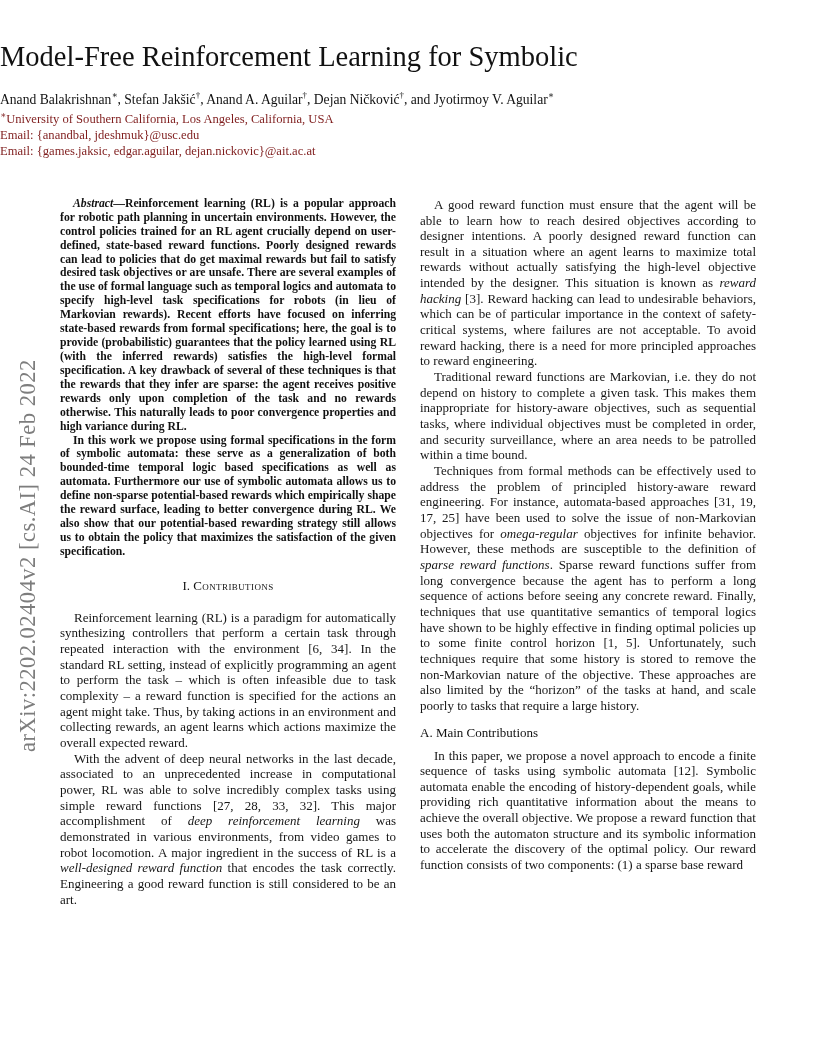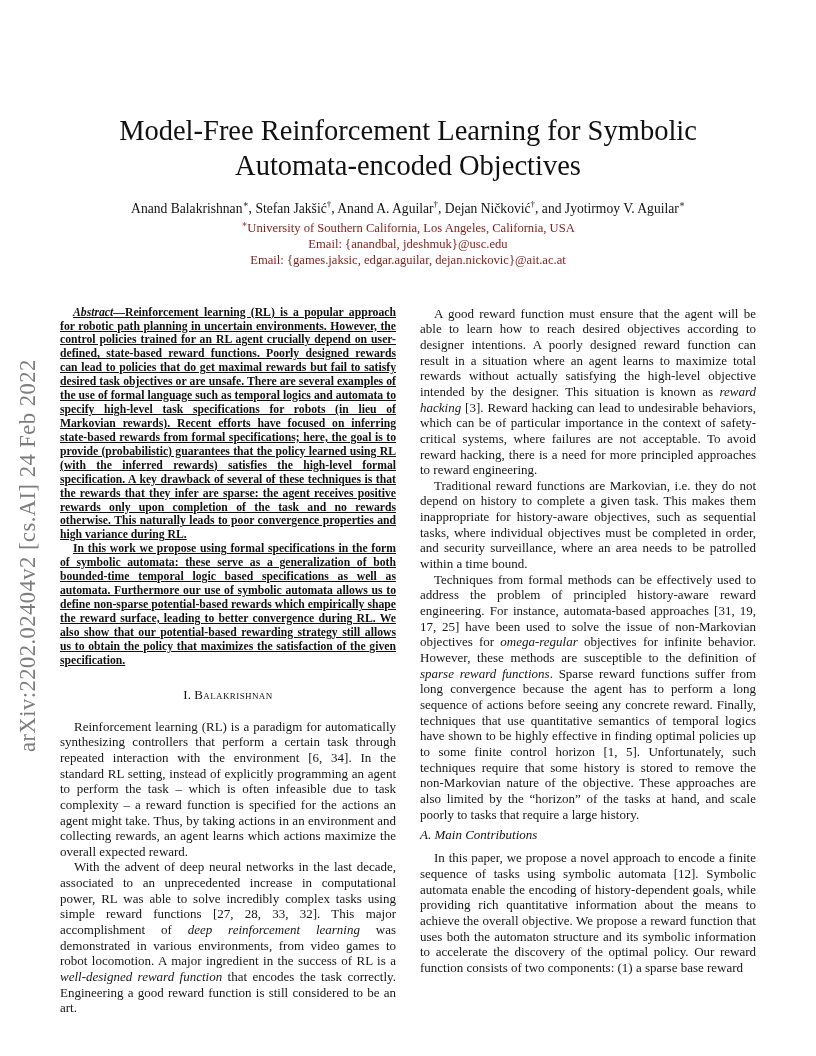--- a/index.html
+++ b/index.html
@@ -24,21 +24,21 @@
     display: flex;
     align-items: center;
     justify-content: center;
     writing-mode: vertical-rl;
     transform: rotate(180deg);
     font-size: 22.5px;
     letter-spacing: 0.5px;
     color: #7d7d7d;
     white-space: nowrap;
   }
-  .header { text-align: center; padding-top: 114px; }
+  .header { padding-top: 40px; }
   .title {
     font-size: 28.5px;
     font-weight: 400;
     line-height: 1.22;
     color: #111;
   }
   .authors {
     margin-top: 17px;
     font-size: 13.6px;
     color: #111;
@@ -56,77 +56,74 @@
     padding: 0 60px;
     margin-top: 37px;
   }
   .col { width: 336px; }
   .abstract {
     font-size: 11.7px;
     font-weight: 700;
     line-height: 1.19;
     text-align: justify;
     color: #111;
-    text-decoration: underline;
   }
   .abstract p { text-indent: 13px; }
   .abstract .abs-label { font-style: italic; }
   .body-par {
     font-size: 13px;
     line-height: 1.205;
     text-align: justify;
     text-indent: 14px;
     color: #161616;
   }
   .sec-heading {
     text-align: center;
     font-size: 13px;
     margin-top: 19px;
     margin-bottom: 16px;
     color: #111;
   }
   .sec-heading .sc { font-variant: small-caps; letter-spacing: 0.4px; }
   .subsec-heading {
-    font-style: italic;
     font-size: 13px;
-    margin-top: 5px;
+    margin-top: 11px;
     margin-bottom: 7px;
     color: #111;
   }
   i { font-style: italic; }
 </style>
 </head>
 <body>
 
 <div class="page">
 
   <div class="watermark">arXiv:2202.02404v2  [cs.AI]  24 Feb 2022</div>
 
   <div class="header">
     <div class="title">
       <div>Model-Free Reinforcement Learning for Symbolic</div>
-      <div>Automata-encoded Objectives</div>
     </div>
     <div class="authors"><span>Anand Balakrishnan</span><sup>∗</sup><span>, Stefan Jakšić</span><sup>†</sup><span>, Anand A. Aguilar</span><sup>†</sup><span>, Dejan Ničković</span><sup>†</sup><span>, and Jyotirmoy V. Aguilar</span><sup>∗</sup></div>
     <div class="affil">
       <div><sup>∗</sup><span>University of Southern California, Los Angeles, California, USA</span></div>
       <div>Email: {anandbal, jdeshmuk}@usc.edu</div>
       <div>Email: {games.jaksic, edgar.aguilar, dejan.nickovic}@ait.ac.at</div>
     </div>
   </div>
 
   <div class="columns">
 
     <div class="col">
       <div class="abstract">
         <p><span class="abs-label">Abstract</span><span>—</span><span>Reinforcement learning (RL) is a popular approach for robotic path planning in uncertain environments. However, the control policies trained for an RL agent crucially depend on user-defined, state-based reward functions. Poorly designed rewards can lead to policies that do get maximal rewards but fail to satisfy desired task objectives or are unsafe. There are several examples of the use of formal language such as temporal logics and automata to specify high-level task specifications for robots (in lieu of Markovian rewards). Recent efforts have focused on inferring state-based rewards from formal specifications; here, the goal is to provide (probabilistic) guarantees that the policy learned using RL (with the inferred rewards) satisfies the high-level formal specification. A key drawback of several of these techniques is that the rewards that they infer are sparse: the agent receives positive rewards only upon completion of the task and no rewards otherwise. This naturally leads to poor convergence properties and high variance during RL.</span></p>
         <p>In this work we propose using formal specifications in the form of symbolic automata: these serve as a generalization of both bounded-time temporal logic based specifications as well as automata. Furthermore our use of symbolic automata allows us to define non-sparse potential-based rewards which empirically shape the reward surface, leading to better convergence during RL. We also show that our potential-based rewarding strategy still allows us to obtain the policy that maximizes the satisfaction of the given specification.</p>
       </div>
 
-      <div class="sec-heading"><span>I.</span> <span class="sc">Balakrishnan</span></div>
+      <div class="sec-heading"><span>I.</span> <span class="sc">Contributions</span></div>
 
       <p class="body-par">Reinforcement learning (RL) is a paradigm for automatically synthesizing controllers that perform a certain task through repeated interaction with the environment [6, 34]. In the standard RL setting, instead of explicitly programming an agent to perform the task – which is often infeasible due to task complexity – a reward function is specified for the actions an agent might take. Thus, by taking actions in an environment and collecting rewards, an agent learns which actions maximize the overall expected reward.</p>
 
       <p class="body-par"><span>With the advent of deep neural networks in the last decade, associated to an unprecedented increase in computational power, RL was able to solve incredibly complex tasks using simple reward functions [27, 28, 33, 32]. This major accomplishment of </span><i>deep reinforcement learning</i><span> was demonstrated in various environments, from video games to robot locomotion. A major ingredient in the success of RL is a </span><i>well-designed reward function</i><span> that encodes the task correctly. Engineering a good reward function is still considered to be an art.</span></p>
     </div>
 
     <div class="col">
       <p class="body-par"><span>A good reward function must ensure that the agent will be able to learn how to reach desired objectives according to designer intentions. A poorly designed reward function can result in a situation where an agent learns to maximize total rewards without actually satisfying the high-level objective intended by the designer. This situation is known as </span><i>reward hacking</i><span> [3]. Reward hacking can lead to undesirable behaviors, which can be of particular importance in the context of safety-critical systems, where failures are not acceptable. To avoid reward hacking, there is a need for more principled approaches to reward engineering.</span></p>
 
       <p class="body-par">Traditional reward functions are Markovian, i.e. they do not depend on history to complete a given task. This makes them inappropriate for history-aware objectives, such as sequential tasks, where individual objectives must be completed in order, and security surveillance, where an area needs to be patrolled within a time bound.</p>

